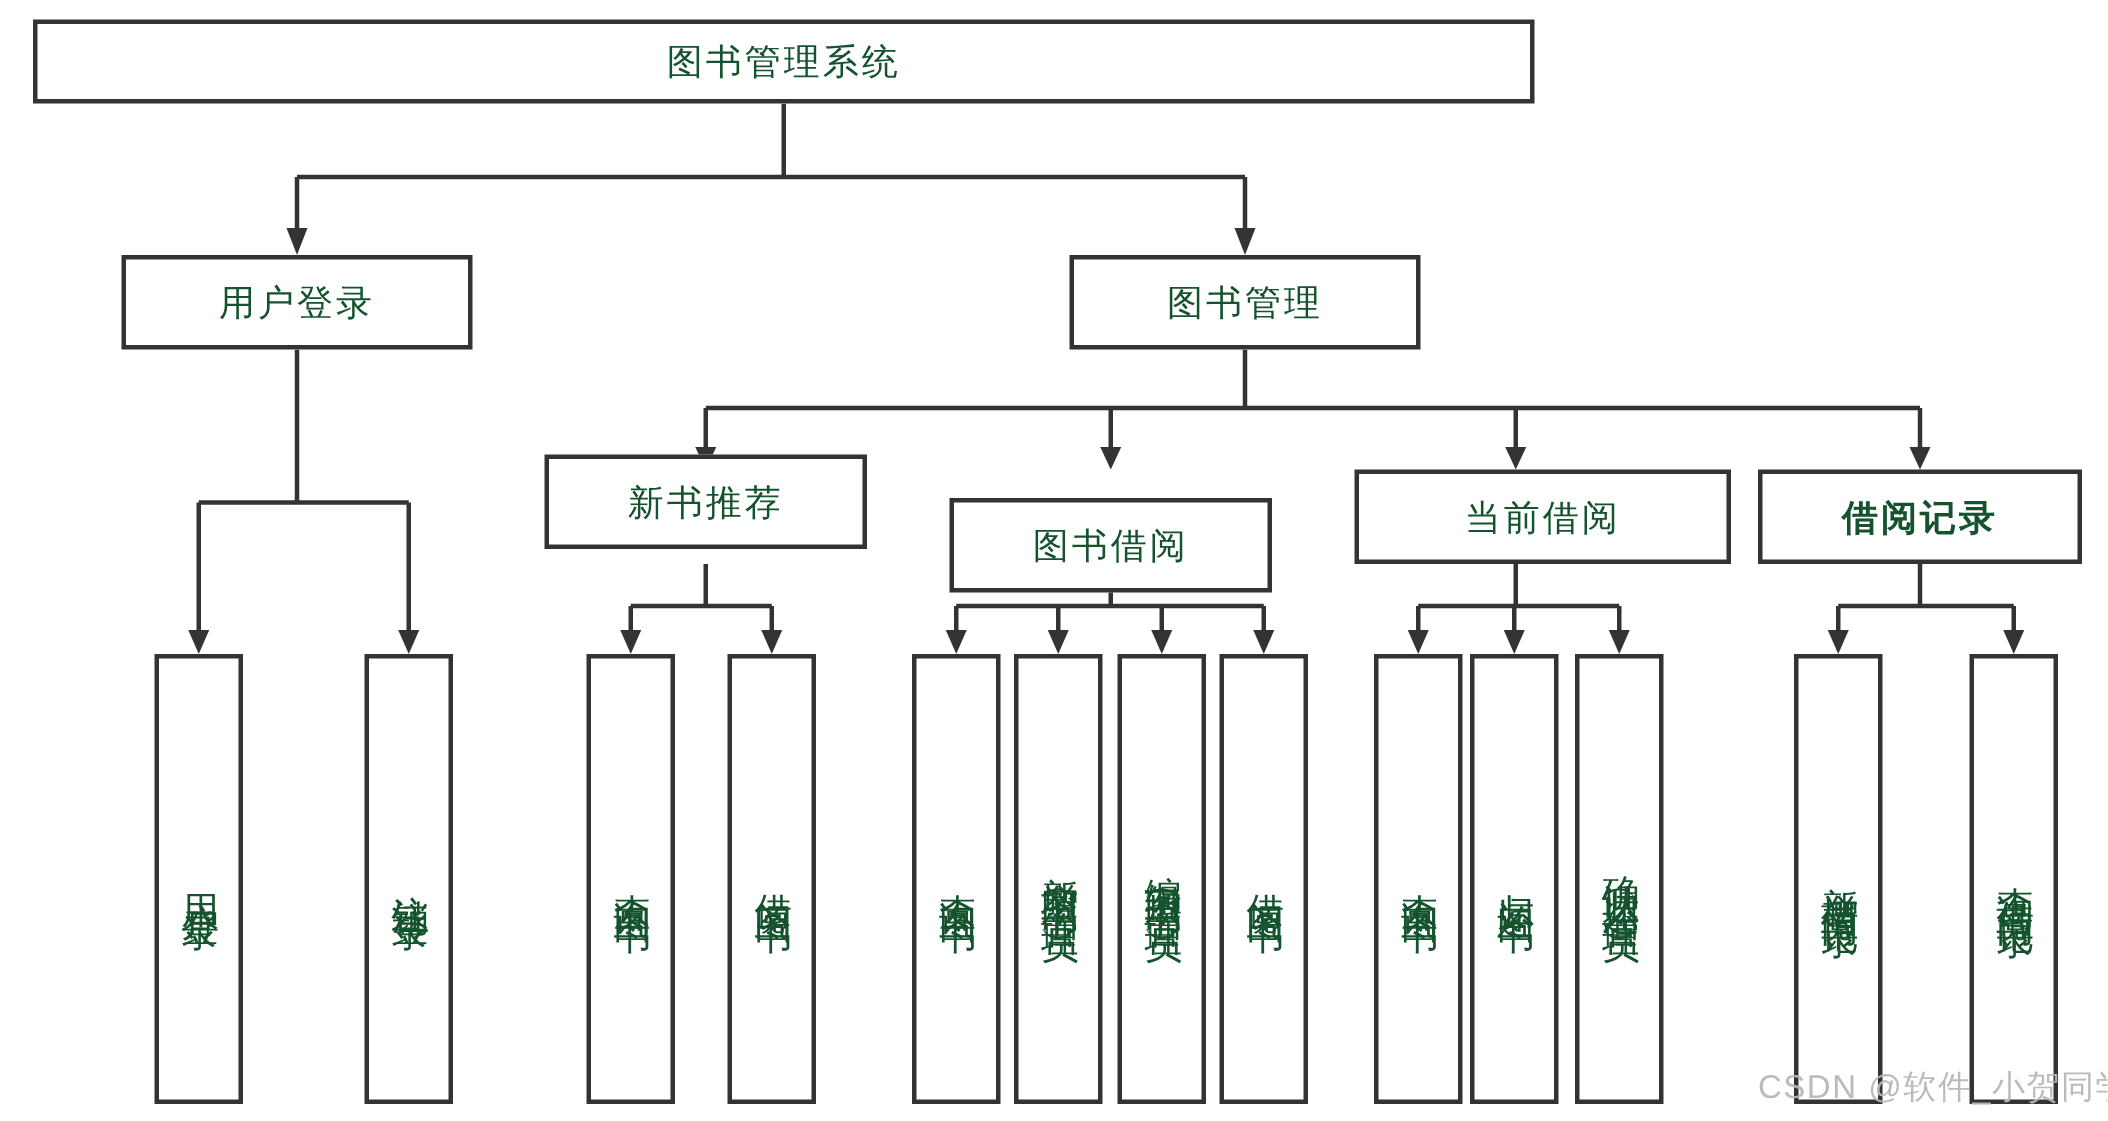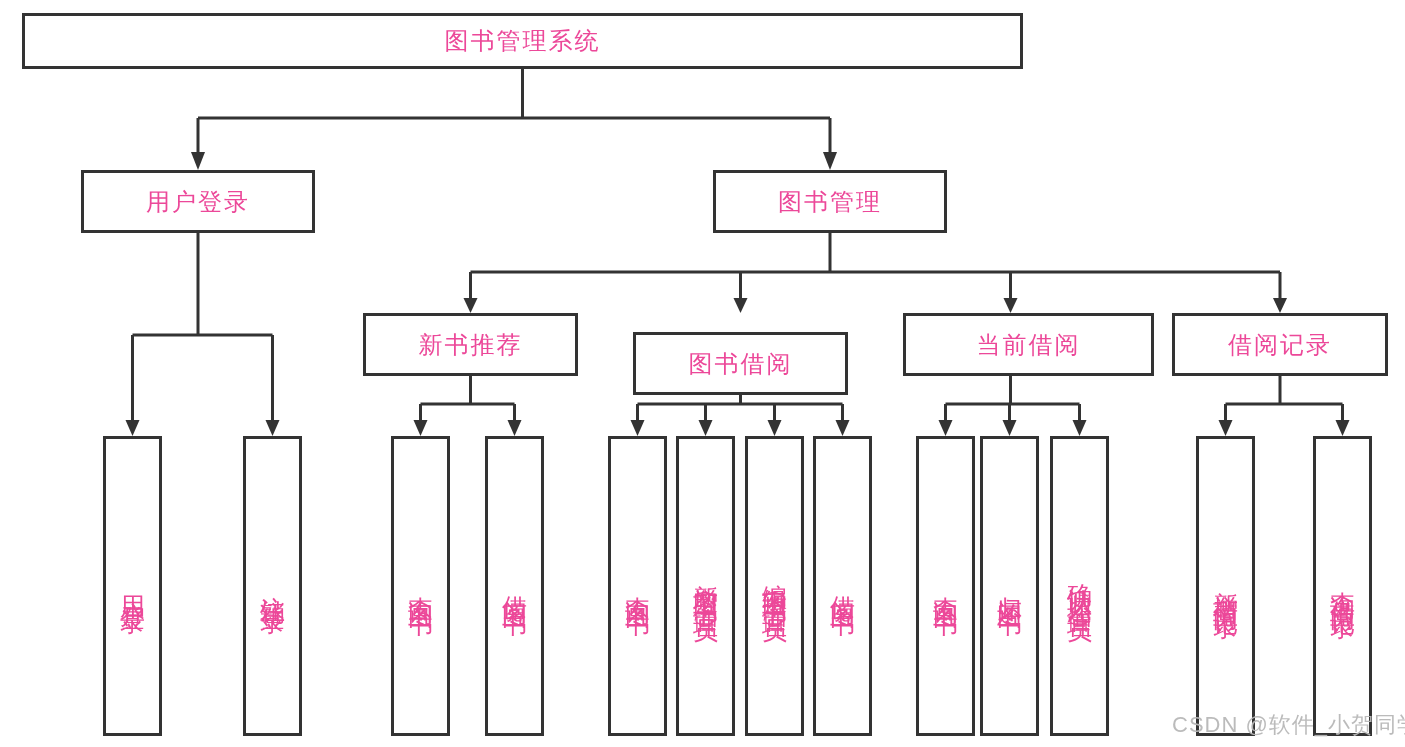--- a/index.html
+++ b/index.html
@@ -23,21 +23,21 @@
     z-index: 1;
   }
   .box {
     position: absolute;
     box-sizing: border-box;
     border: 3px solid #333333;
     background: #ffffff;
     display: flex;
     align-items: center;
     justify-content: center;
-    color: #ec4899;
+    color: #14532d;
     z-index: 2;
   }
   .hlabel {
     font-size: 24px;
     letter-spacing: 2px;
     white-space: nowrap;
   }
   .leaf {
     writing-mode: vertical-rl;
     text-orientation: mixed;
@@ -134,30 +134,30 @@
     <span>图书管理系统</span>
   </div>
 
   <div class="box hlabel" style="left:81px; top:170px; width:234px; height:63px;">
     <span>用户登录</span>
   </div>
   <div class="box hlabel" style="left:713px; top:170px; width:234px; height:63px;">
     <span>图书管理</span>
   </div>
 
-  <div class="box hlabel" style="left:363px; top:313px; width:215px; height:63px;">
+  <div class="box hlabel" style="left:363px; top:303px; width:215px; height:63px;">
     <span>新书推荐</span>
   </div>
   <div class="box hlabel" style="left:633px; top:332px; width:215px; height:63px;">
     <span>图书借阅</span>
   </div>
   <div class="box hlabel" style="left:903px; top:313px; width:251px; height:63px;">
     <span>当前借阅</span>
   </div>
-  <div class="box hlabel" style="left:1172px; top:313px; width:216px; height:63px;">
+  <div class="box hlabel" style="left:1172px; top:313px; width:216px; height:63px;font-weight:bold;">
     <span>借阅记录</span>
   </div>
 
   <div class="box leaf" style="left:103px; top:436px; width:59px; height:300px;">
     <span>用户登录</span>
   </div>
   <div class="box leaf" style="left:243px; top:436px; width:59px; height:300px;">
     <span>注销登录</span>
   </div>
 

